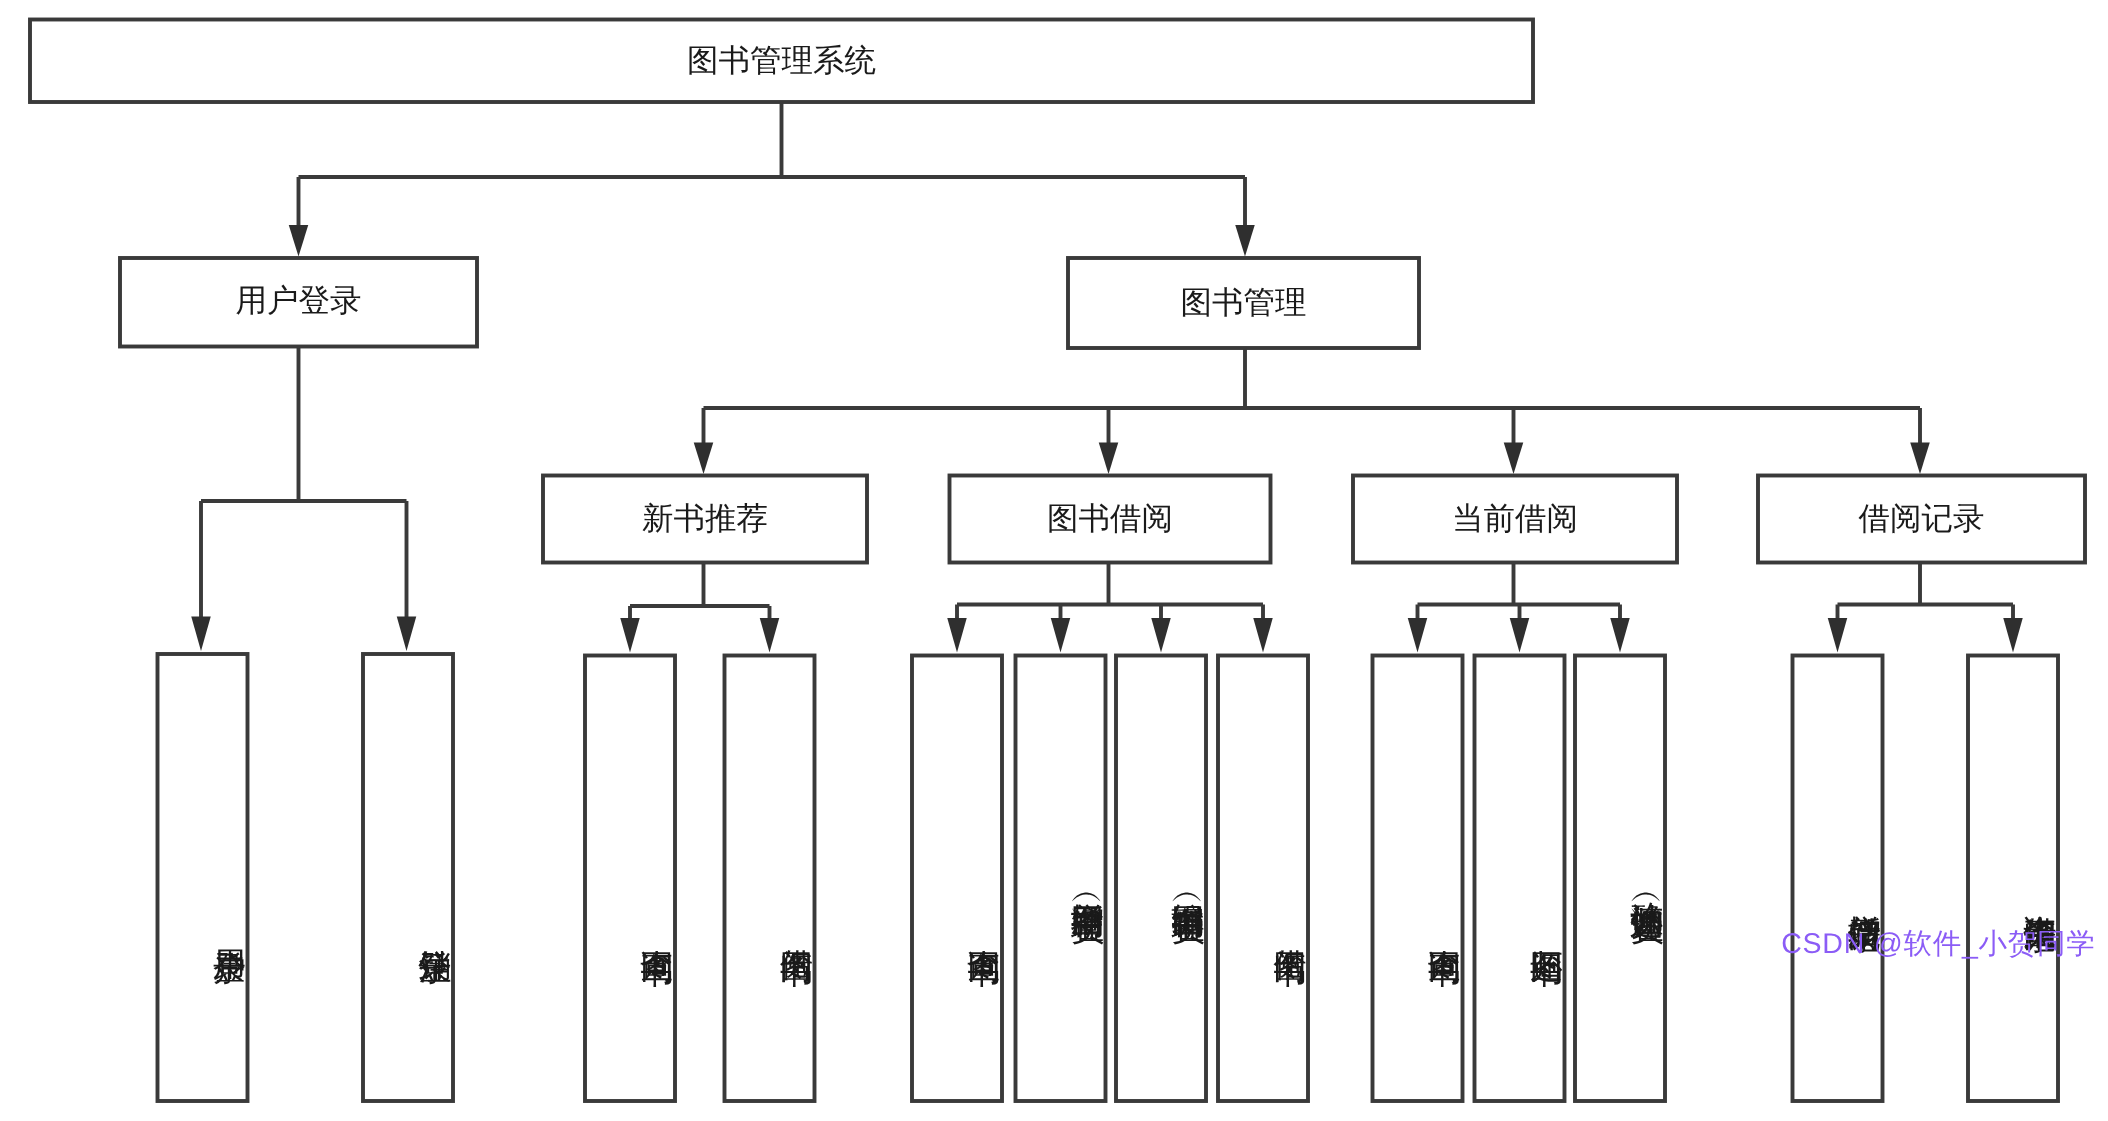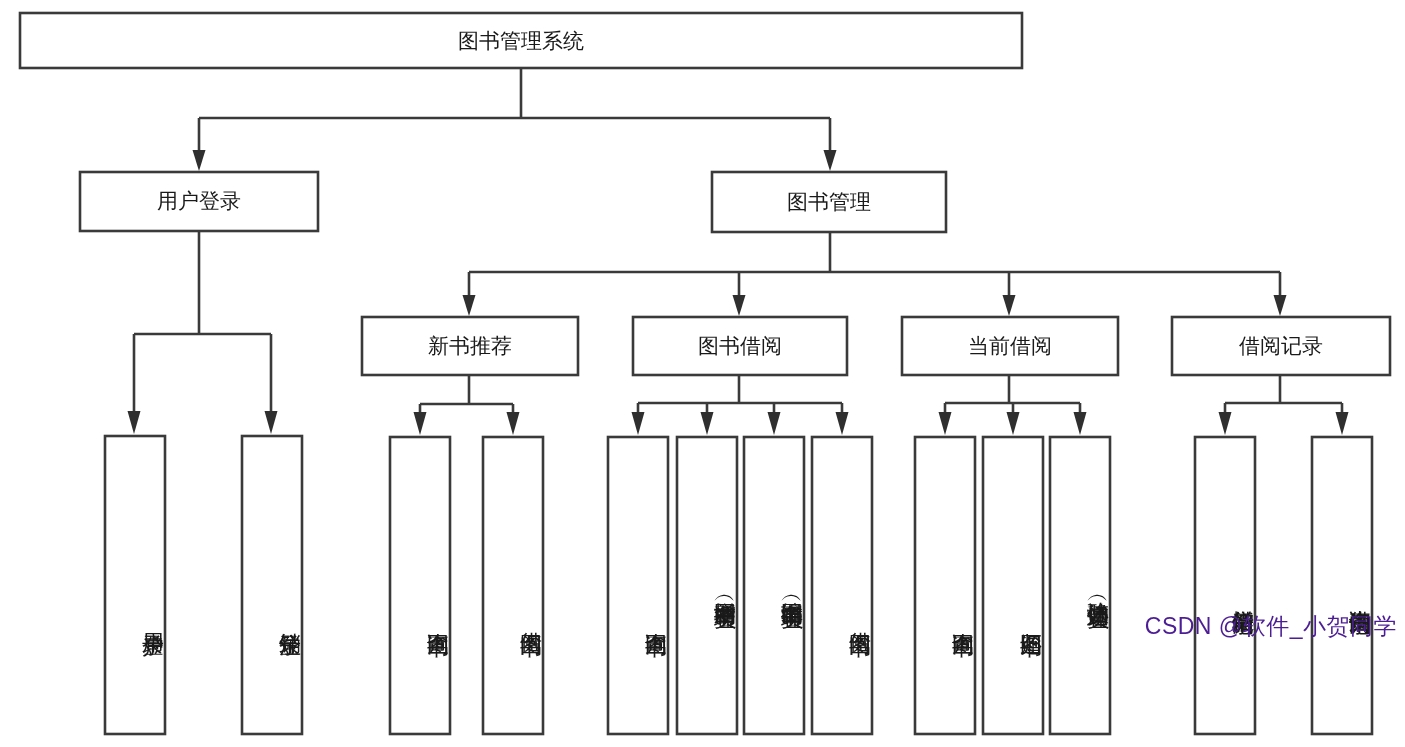--- a/index.html
+++ b/index.html
@@ -62,22 +62,22 @@
     align-items: flex-start;
     justify-content: center;
     white-space: nowrap;
     pointer-events: none;
   }
   .watermark {
     position: absolute;
     right: 8px;
     bottom: 6px;
     font-family: "Liberation Sans", "DejaVu Sans", sans-serif;
-    font-size: 23px;
-    color: #4c1d95;
+    font-size: 19px;
+    color: #8b5cf6;
     letter-spacing: 0.5px;
     white-space: nowrap;
   }
 </style>
 </head>
 <body>
 
 <div id="diagram-root">
 
   <svg id="tree-svg" viewBox="0 0 1405 747">

